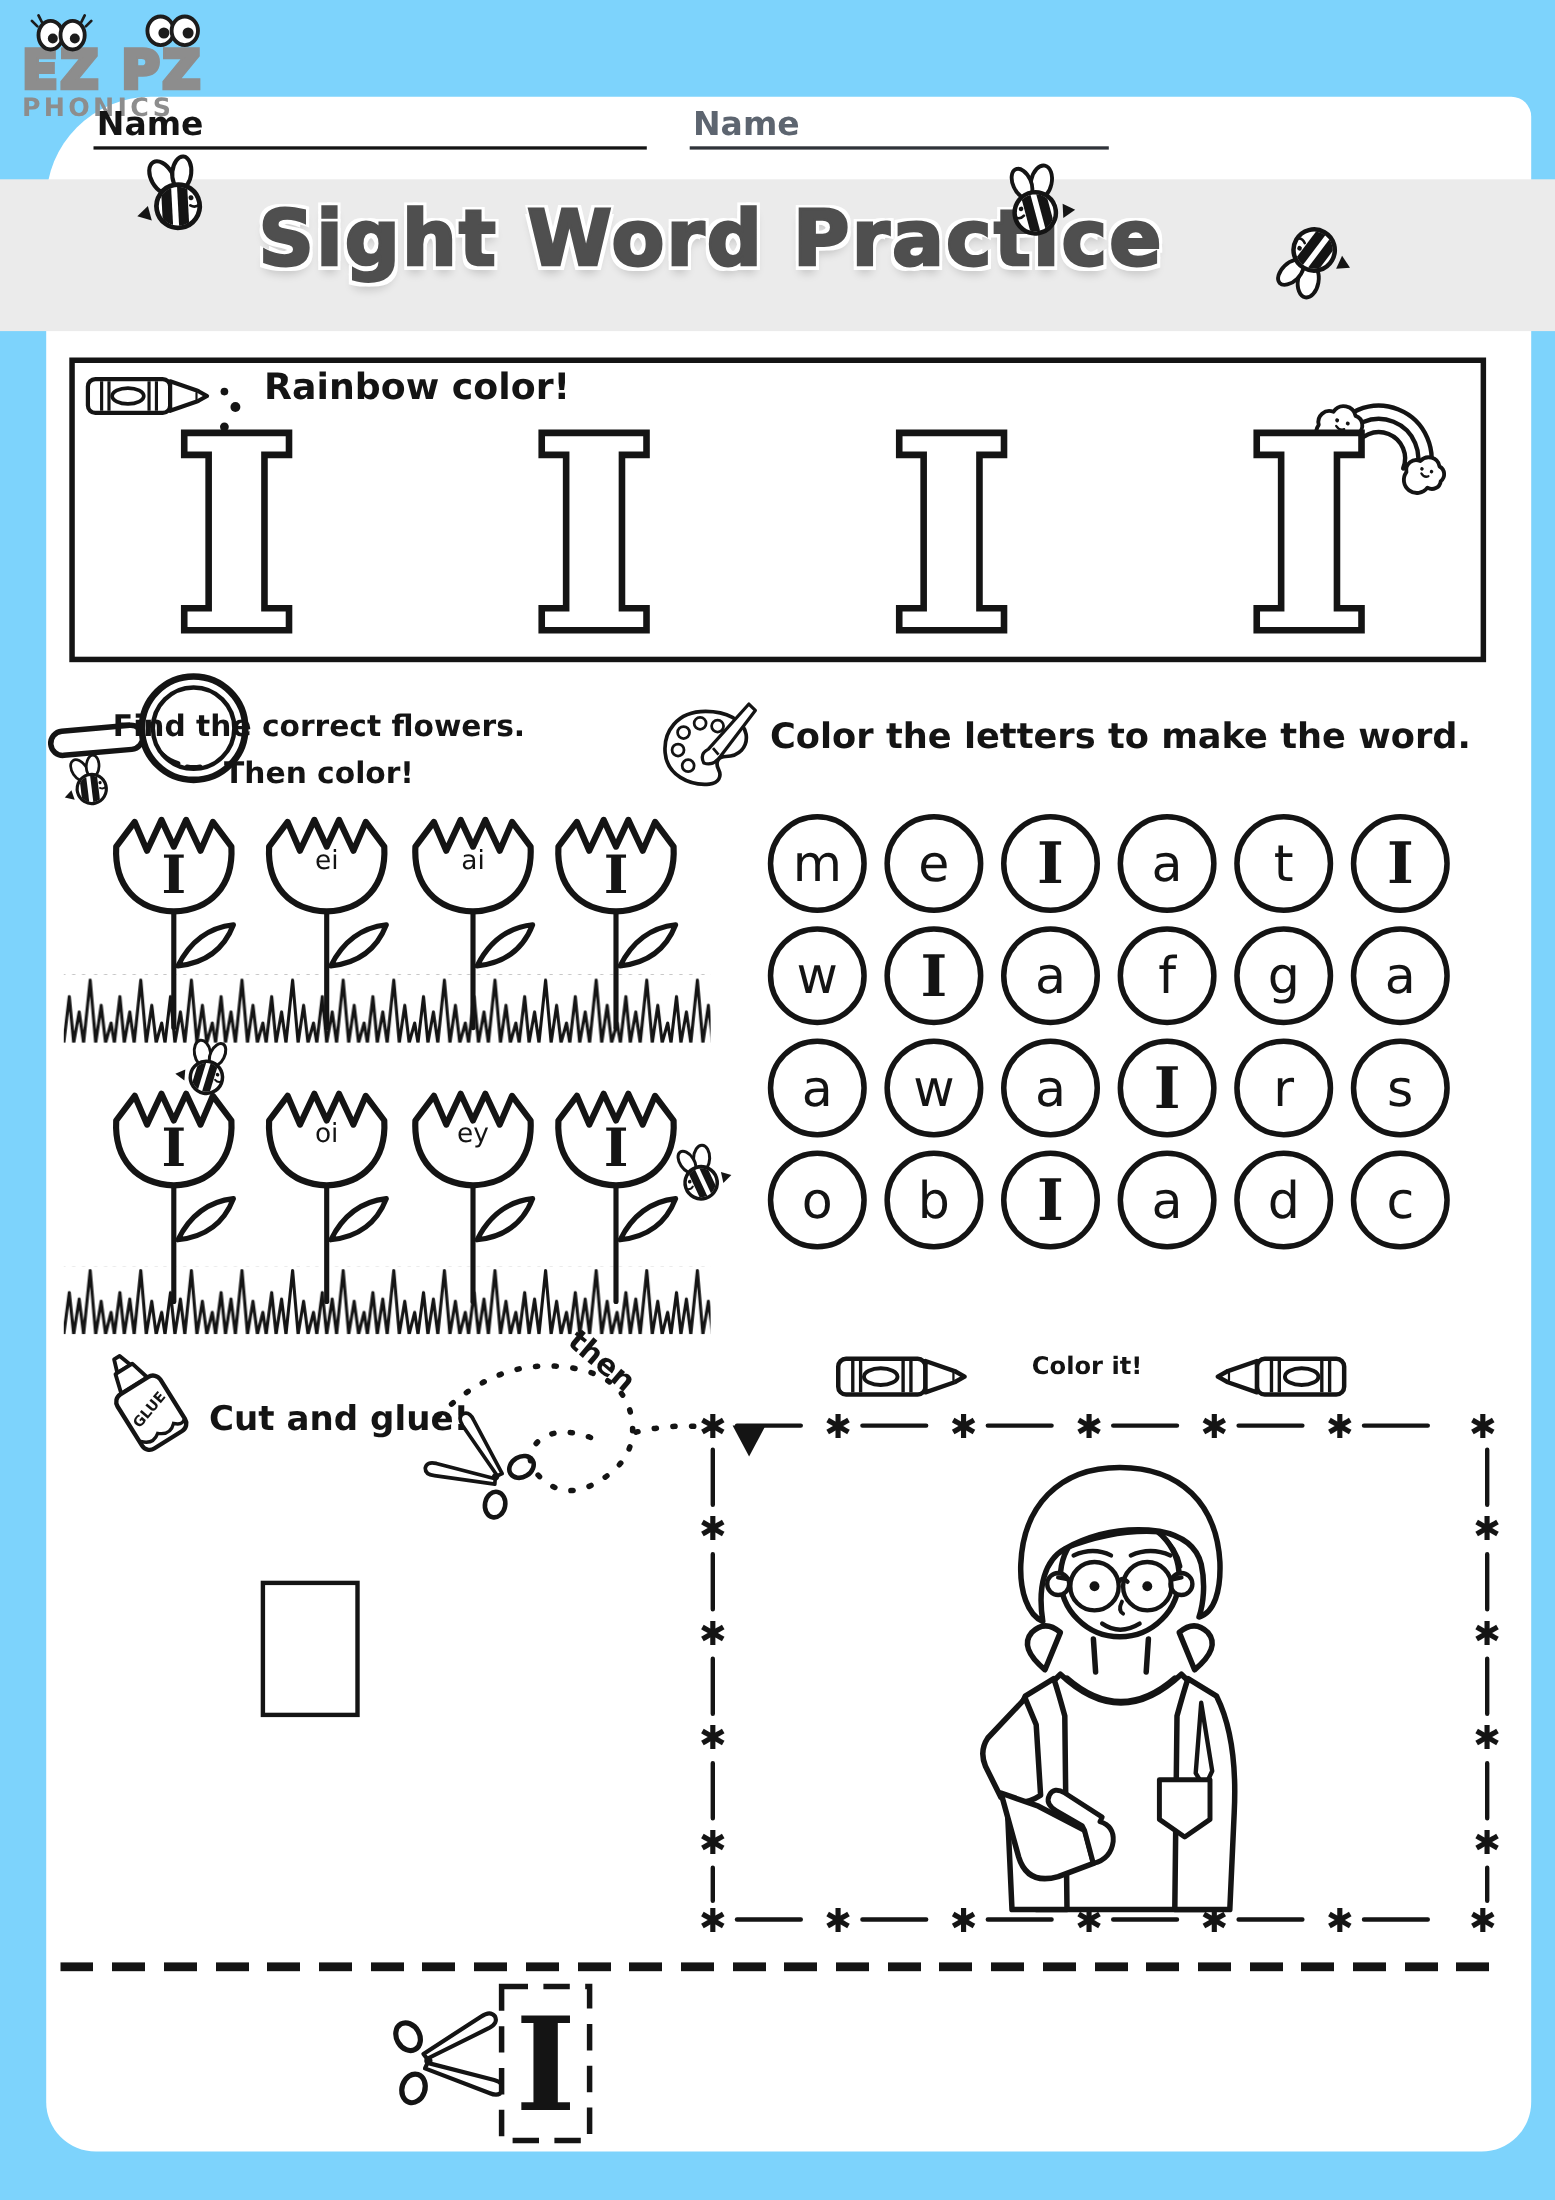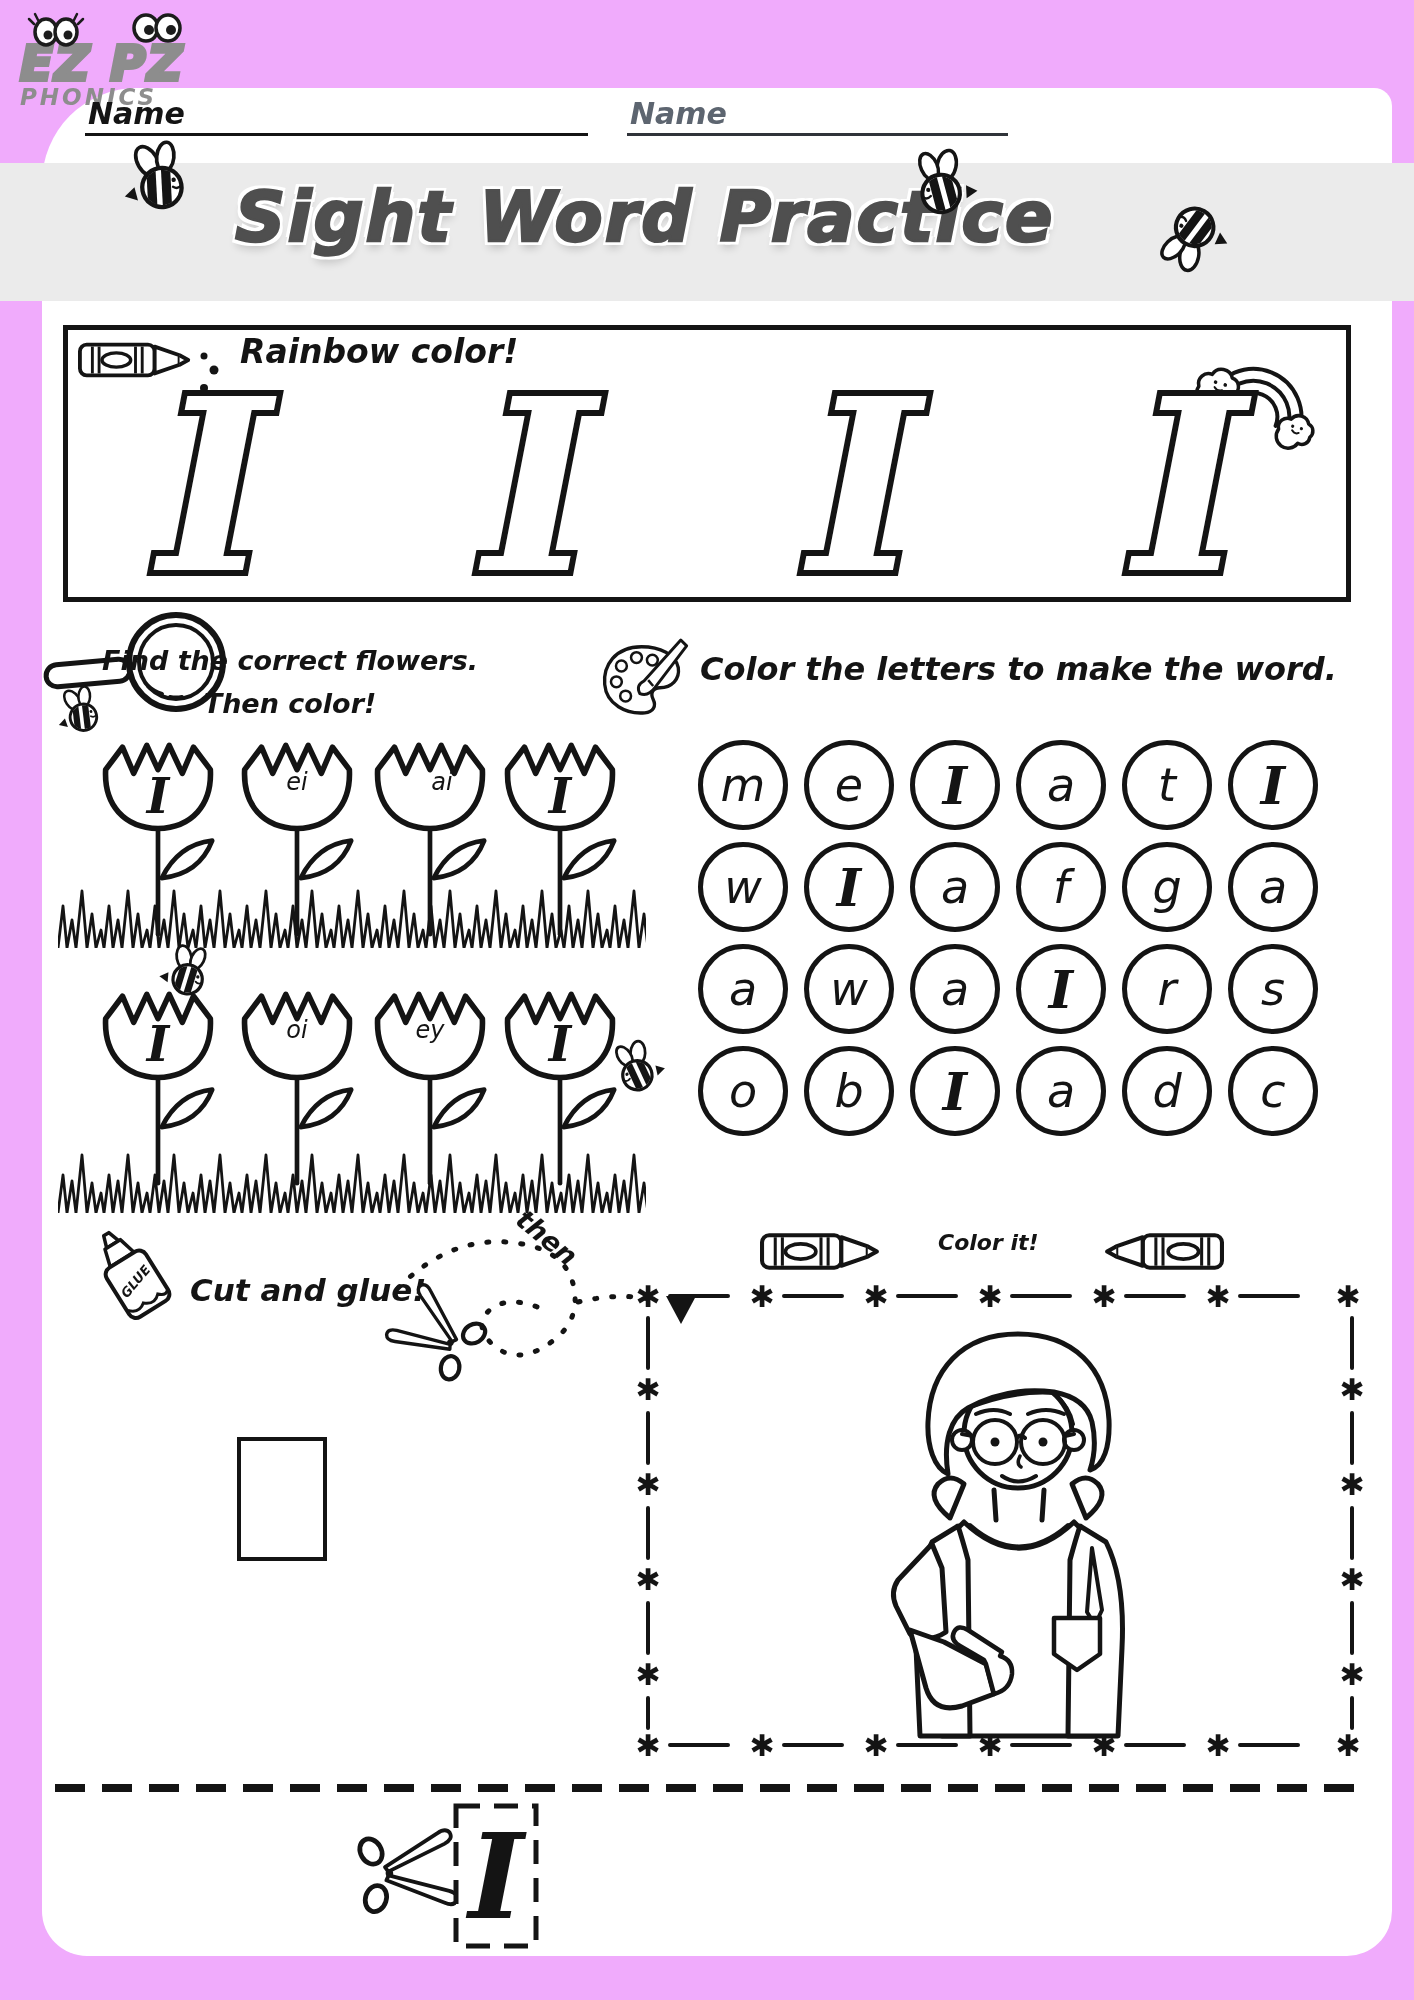--- a/index.html
+++ b/index.html
@@ -1,17 +1,17 @@
 <!DOCTYPE html>
 <html><head>
 <meta charset="utf-8">
 <style>
   html,body{margin:0;padding:0;background:#cfcfcf;}
-  .page{position:relative;width:1414px;height:2000px;background:#f0abfc;overflow:hidden;
-        font-family:"DejaVu Sans",sans-serif;color:#141414;font-style:italic;}
+  .page{position:relative;width:1414px;height:2000px;background:#7dd3fc;overflow:hidden;
+        font-family:"DejaVu Sans",sans-serif;color:#141414;}
   .abs{position:absolute;}
   .card{position:absolute;left:42px;top:88px;width:1350px;height:1868px;background:#fff;
         border-radius:95px 18px 45px 45px;}
   .band{position:absolute;left:0;top:163px;width:1414px;height:138px;background:#ebebeb;}
   .label{font-weight:bold;}
   .title{font-size:70px;font-weight:bold;letter-spacing:2px;color:#4f4f4f;
          -webkit-text-stroke:2.5px #4f4f4f;
          text-shadow:4px 4px 0 #fff,-4px -4px 0 #fff,4px -4px 0 #fff,-4px 4px 0 #fff,0 7px 9px rgba(0,0,0,.18);margin-left:33px;}
   .hline{background:#141414;height:3px;}
   .box{border:5px solid #141414;}
@@ -175,21 +175,21 @@
       <use href="#tulip"></use>
     </svg>
   <svg class="abs" style="left:360px;top:736px" width="140" height="215" viewBox="0 0 140 230">
       <use href="#tulip"></use>
     </svg>
   <svg class="abs" style="left:490px;top:736px" width="140" height="215" viewBox="0 0 140 230">
       <use href="#tulip"></use>
     </svg>
   <div class="abs flower-letter letter-auto serif-cap" style="left:88px;top:768px">I</div>
   <div class="abs flower-letter letter-auto" style="left:227px;top:768px">ei</div>
-  <div class="abs flower-letter letter-auto" style="left:372px;top:768px">ai</div>
+  <div class="abs flower-letter letter-auto" style="left:360px;top:768px">ai</div>
   <div class="abs flower-letter letter-auto serif-cap" style="left:490px;top:768px">I</div>
   <svg class="abs" style="left:58px;top:886px" width="588" height="62" viewBox="0 0 588 62" preserveAspectRatio="none">
     <defs>
         <pattern id="grass1" width="46" height="62" patternUnits="userSpaceOnUse">
       <path d="M0,62 L5,20 L9,62 L14,34 L18,62 L24,5 L29,62 L34,28 L38,62 L43,44 L46,62" fill="none" stroke="#141414" stroke-width="2.8" stroke-linejoin="round"></path>
     </pattern>
       </defs>
     <rect width="588" height="62" fill="url(#grass1)"></rect>
   </svg>
 

